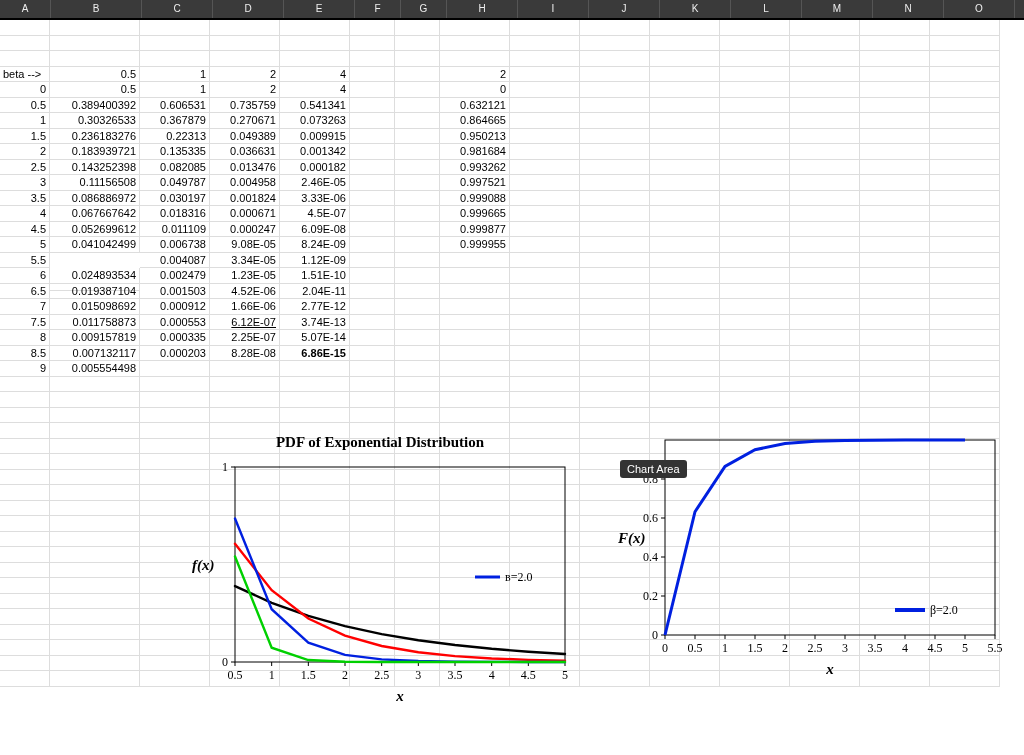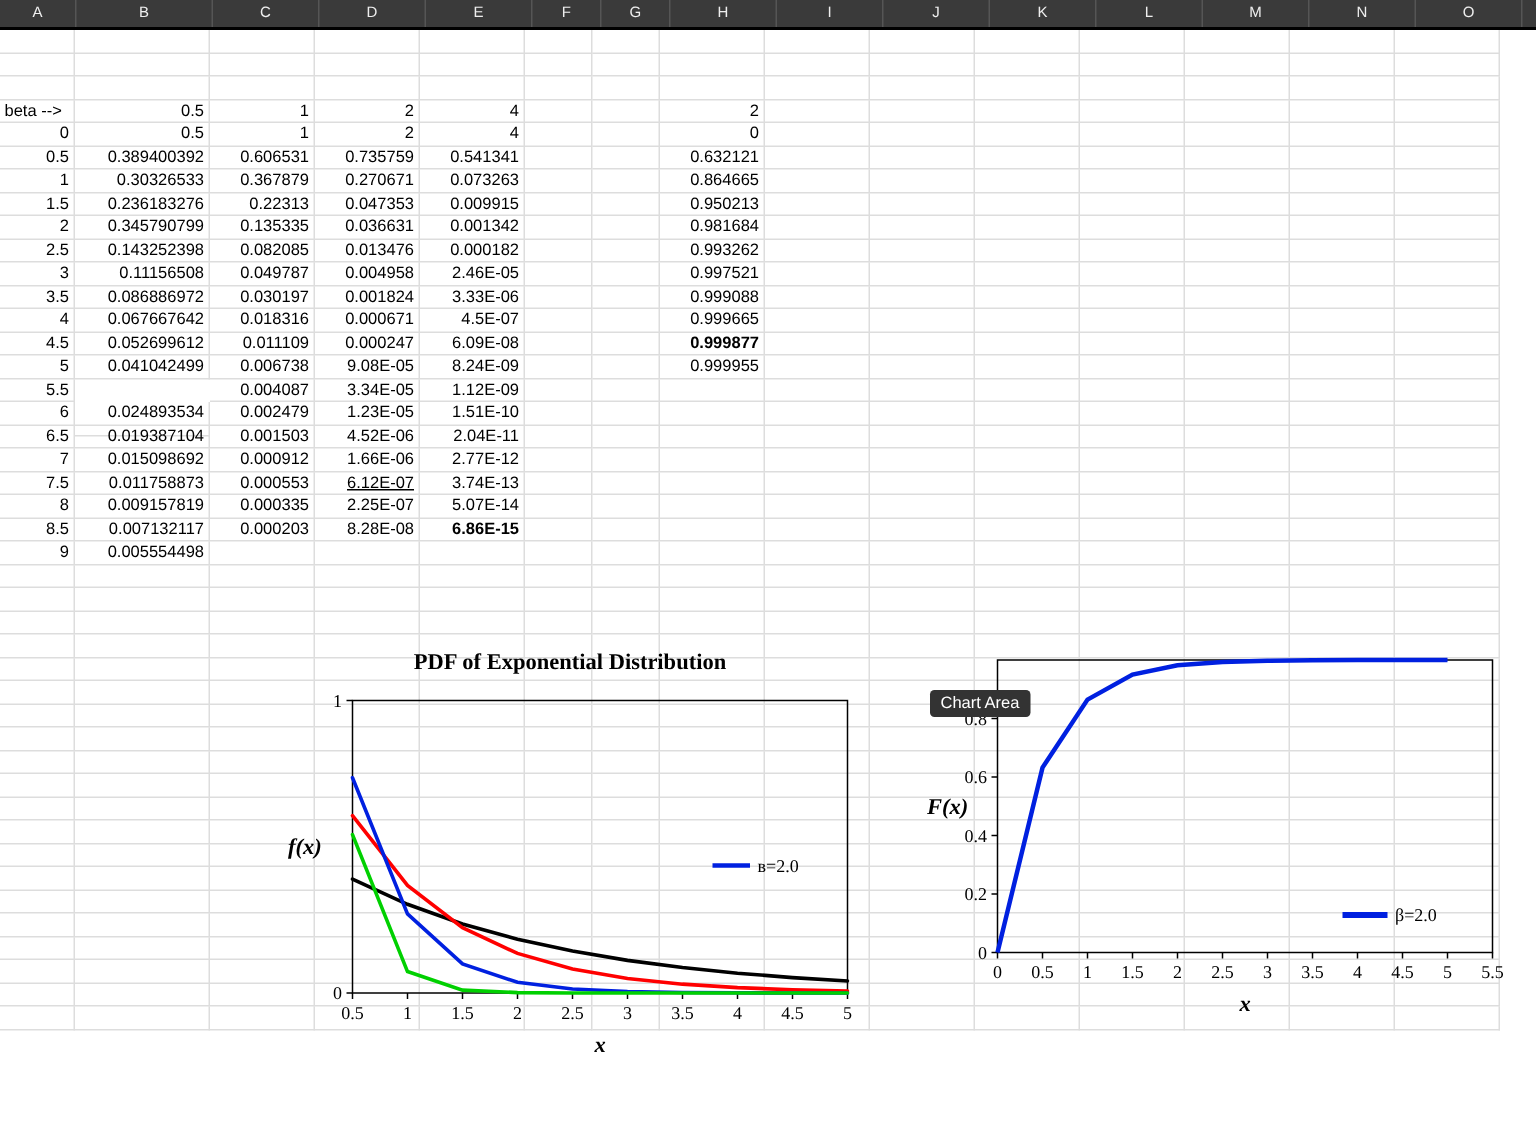--- a/index.html
+++ b/index.html
@@ -200,36 +200,36 @@
       <div class="cell" style="width: 70px;"></div>
       <div class="cell" style="width: 70px;"></div>
       <div class="cell" style="width: 70px;"></div>
       <div class="cell" style="width: 70px;"></div>
       <div class="cell" style="width: 70px;"></div>
     </div>
     <div class="row">
       <div class="cell" style="width: 50px;">1.5</div>
       <div class="cell" style="width: 90px;">0.236183276</div>
       <div class="cell" style="width: 70px;">0.22313</div>
-      <div class="cell" style="width: 70px;">0.047353</div>
+      <div class="cell" style="width: 70px;">0.049389</div>
       <div class="cell" style="width: 70px;">0.009915</div>
       <div class="cell" style="width: 45px;"></div>
       <div class="cell" style="width: 45px;"></div>
       <div class="cell" style="width: 70px;">0.950213</div>
       <div class="cell" style="width: 70px;"></div>
       <div class="cell" style="width: 70px;"></div>
       <div class="cell" style="width: 70px;"></div>
       <div class="cell" style="width: 70px;"></div>
       <div class="cell" style="width: 70px;"></div>
       <div class="cell" style="width: 70px;"></div>
       <div class="cell" style="width: 70px;"></div>
     </div>
     <div class="row">
       <div class="cell" style="width: 50px;">2</div>
-      <div class="cell" style="width: 90px;">0.345790799</div>
+      <div class="cell" style="width: 90px;">0.183939721</div>
       <div class="cell" style="width: 70px;">0.135335</div>
       <div class="cell" style="width: 70px;">0.036631</div>
       <div class="cell" style="width: 70px;">0.001342</div>
       <div class="cell" style="width: 45px;"></div>
       <div class="cell" style="width: 45px;"></div>
       <div class="cell" style="width: 70px;">0.981684</div>
       <div class="cell" style="width: 70px;"></div>
       <div class="cell" style="width: 70px;"></div>
       <div class="cell" style="width: 70px;"></div>
       <div class="cell" style="width: 70px;"></div>
@@ -306,21 +306,21 @@
       <div class="cell" style="width: 70px;"></div>
     </div>
     <div class="row">
       <div class="cell" style="width: 50px;">4.5</div>
       <div class="cell" style="width: 90px;">0.052699612</div>
       <div class="cell" style="width: 70px;">0.011109</div>
       <div class="cell" style="width: 70px;">0.000247</div>
       <div class="cell" style="width: 70px;">6.09E-08</div>
       <div class="cell" style="width: 45px;"></div>
       <div class="cell" style="width: 45px;"></div>
-      <div class="cell" style="width: 70px; font-weight: bold;">0.999877</div>
+      <div class="cell" style="width: 70px;">0.999877</div>
       <div class="cell" style="width: 70px;"></div>
       <div class="cell" style="width: 70px;"></div>
       <div class="cell" style="width: 70px;"></div>
       <div class="cell" style="width: 70px;"></div>
       <div class="cell" style="width: 70px;"></div>
       <div class="cell" style="width: 70px;"></div>
       <div class="cell" style="width: 70px;"></div>
     </div>
     <div class="row">
       <div class="cell" style="width: 50px;">5</div>

